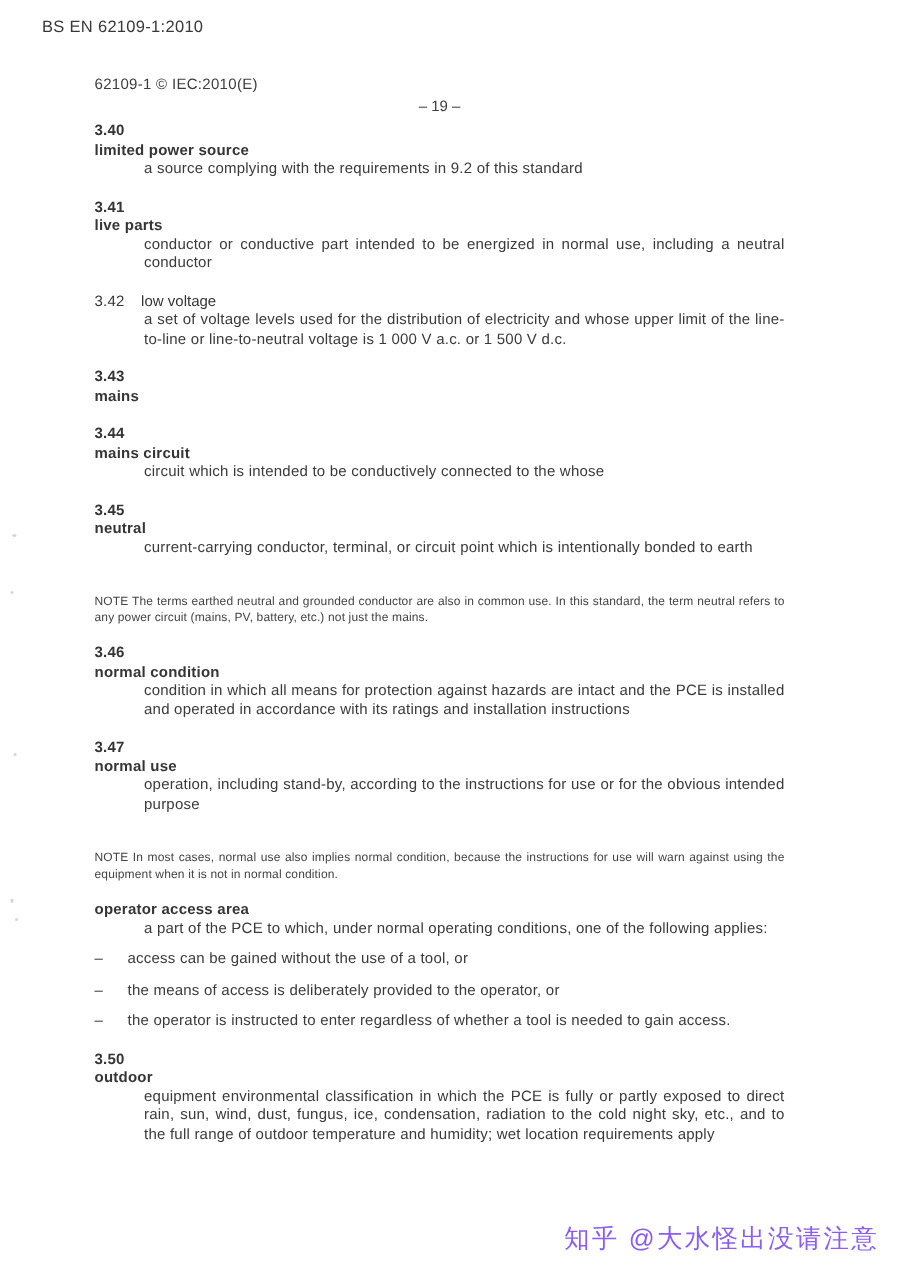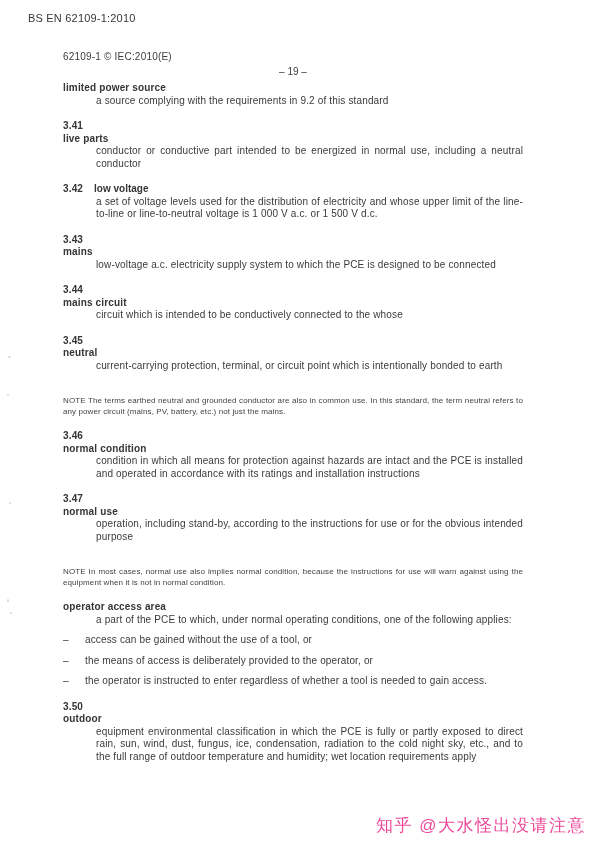--- a/index.html
+++ b/index.html
@@ -47,21 +47,21 @@
   }
   .def { margin-bottom: 13px; }
   .def .num, .def .term {
     display: block;
     font-weight: bold;
     font-size: 10px;
     line-height: 12.5px;
     color: #353535;
     letter-spacing: 0.15px;
   }
-  .def .head-inline { font-weight: bold; font-size: 10px; line-height: 12.5px; color: #353535; }
+  .def .head-inline { font-weight: normal; font-size: 10px; line-height: 12.5px; color: #353535; }
   .def .head-inline .num-inline { margin-right: 11px; letter-spacing: 0.15px; }
   .def .body {
     font-size: 10px;
     line-height: 12.5px;
     text-align: justify;
     color: #3a3a3a;
     letter-spacing: 0.15px;
     margin-left: 33px;
   }
   .def .note {
@@ -81,21 +81,21 @@
     color: #3a3a3a;
     letter-spacing: 0.15px;
   }
   .bullet .dash { width: 22px; flex: none; }
   .watermark {
     position: absolute;
     right: 14px;
     top: 814px;
     font-size: 17px;
     letter-spacing: 1.5px;
-    color: #ec4899;
+    color: #8b5cf6;
     font-family: "Liberation Sans", "DejaVu Sans", sans-serif;
   }
   .speck {
     position: absolute;
     background: #b5b5b5;
     opacity: 0.55;
     border-radius: 50%;
   }
   .speck.s1 { left: 8px;  top: 356px; width: 3px; height: 2px; }
   .speck.s2 { left: 7px;  top: 394px; width: 2px; height: 2px; }
@@ -111,53 +111,53 @@
   <div class="bs-header">BS EN 62109-1:2010</div>
 
   <div class="running-header">
     <span class="doc-ref">62109-1 © IEC:2010(E)</span>
     <span class="page-num">– 19 –</span>
   </div>
 
   <div class="content">
 
     <section class="def">
+      <span class="num">3.40</span>
       <span class="term">limited power source</span>
       <p class="body">a source complying with the requirements in 9.2 of this standard</p>
     </section>
 
     <section class="def">
       <span class="num">3.41</span>
       <span class="term">live parts</span>
       <p class="body">conductor or conductive part intended to be energized in normal use, including a neutral conductor</p>
     </section>
 
     <section class="def">
       <div class="head-inline">
         <span class="num-inline">3.42</span><span class="term-inline">low voltage</span>
       </div>
       <p class="body">a set of voltage levels used for the distribution of electricity and whose upper limit of the line-to-line or line-to-neutral voltage is 1 000 V a.c. or 1 500 V d.c.</p>
     </section>
 
     <section class="def">
       <span class="num">3.43</span>
       <span class="term">mains</span>
-      <p class="body">low-voltage a.c. electricity supply system to which the PCE is designed to be connected</p>
     </section>
 
     <section class="def">
       <span class="num">3.44</span>
       <span class="term">mains circuit</span>
       <p class="body">circuit which is intended to be conductively connected to the whose</p>
     </section>
 
     <section class="def">
       <span class="num">3.45</span>
       <span class="term">neutral</span>
-      <p class="body">current-carrying protection, terminal, or circuit point which is intentionally bonded to earth</p>
+      <p class="body">current-carrying conductor, terminal, or circuit point which is intentionally bonded to earth</p>
       <p class="note">NOTE  The terms earthed neutral and grounded conductor are also in common use. In this standard, the term neutral refers to any power circuit (mains, PV, battery, etc.) not just the mains.</p>
     </section>
 
     <section class="def">
       <span class="num">3.46</span>
       <span class="term">normal condition</span>
       <p class="body">condition in which all means for protection against hazards are intact and the PCE is installed and operated in accordance with its ratings and installation instructions</p>
     </section>
 
     <section class="def">

